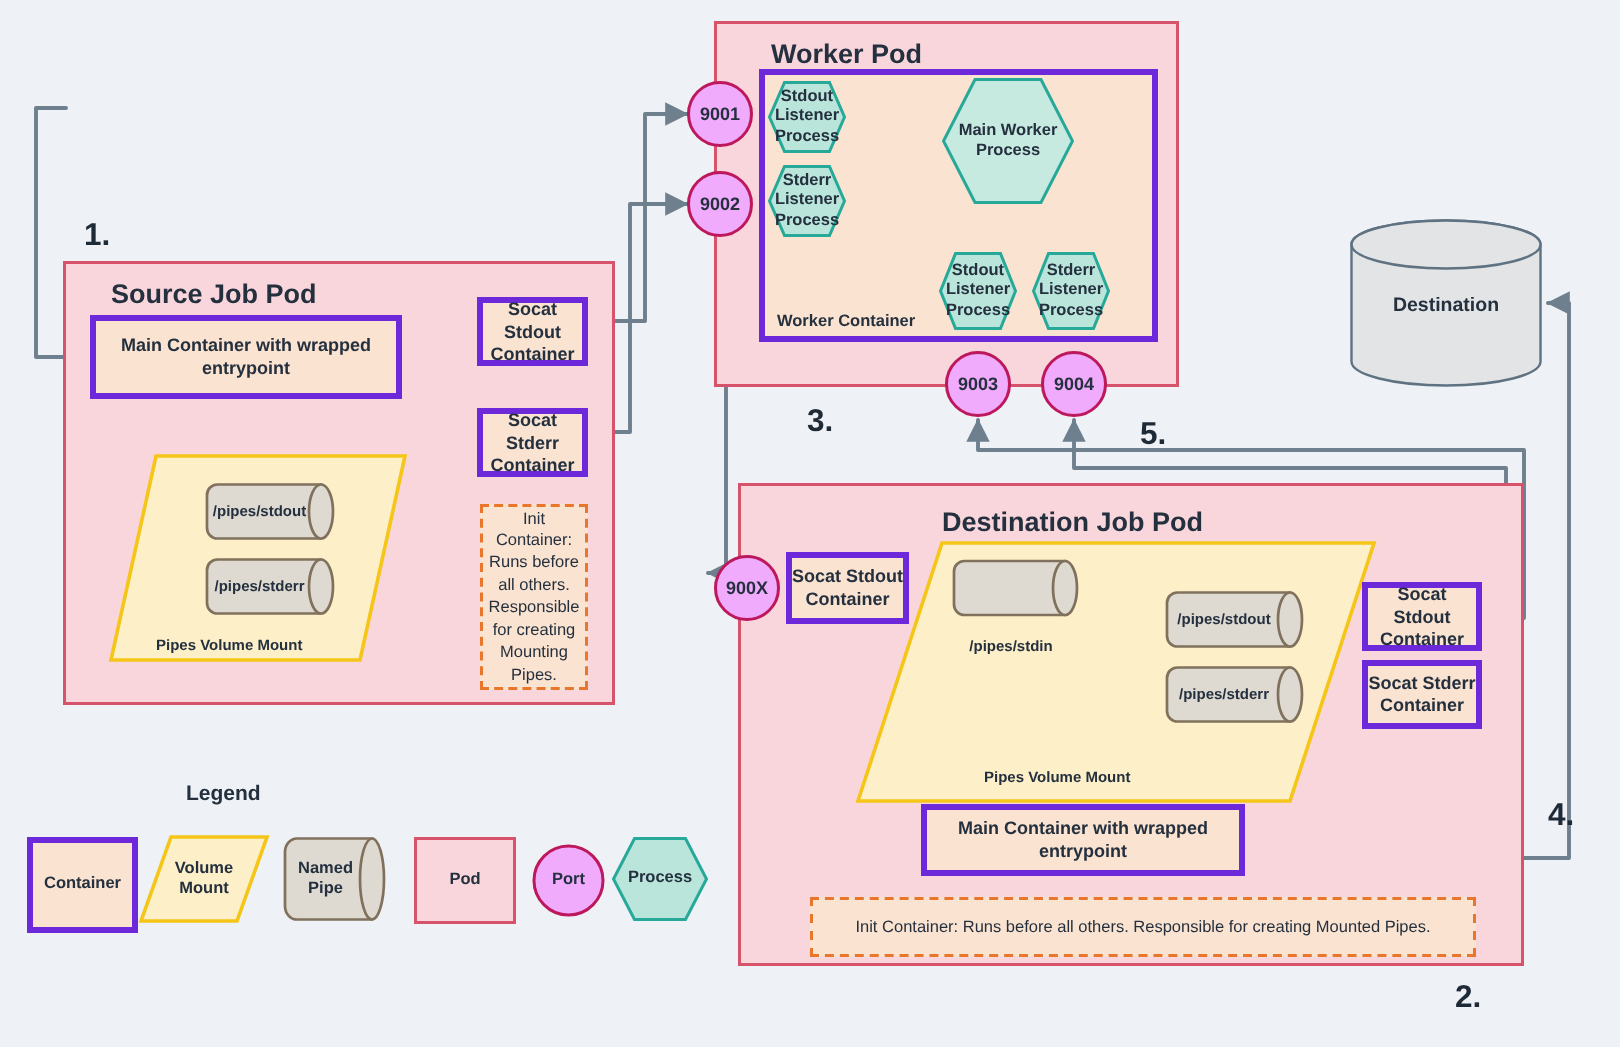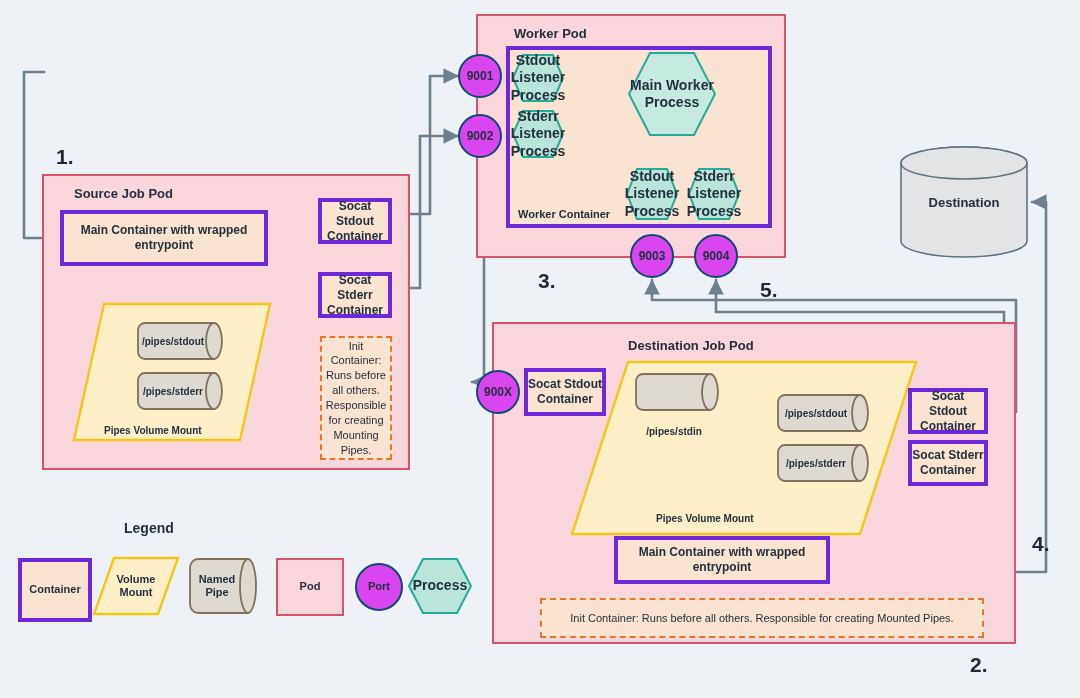--- a/index.html
+++ b/index.html
@@ -13,39 +13,39 @@
   }
   #canvas{position:absolute;left:0;top:0;width:1080px;height:698px;}
   svg.layer{position:absolute;left:0;top:0;width:1080px;height:698px;overflow:visible;}
   #edges{z-index:1;}
   .node{position:absolute;z-index:2;box-sizing:border-box;
         display:flex;align-items:center;justify-content:center;text-align:center;}
   .node .lbl{pointer-events:none;}
 
   
   .pod{background:#f9d6dc;border:2px solid #d6536b;z-index:1;}
-  .pod-title{position:absolute;z-index:3;font-weight:bold;font-size:13px;color:#25303f;}
+  .pod-title{position:absolute;z-index:3;font-weight:bold;font-size:18px;color:#25303f;}
 
   
   .container-box{background:#fae3d0;border:4px solid #6d28d9;font-weight:bold;
                  font-size:12px;color:#25303f;line-height:1.25;}
   .container-label{position:absolute;z-index:3;font-weight:bold;font-size:11px;color:#25303f;}
 
   
   .init-box{background:#fae3d0;border:2px dashed #e8772b;font-weight:normal;
             font-size:11px;color:#25303f;line-height:1.35;padding:4px 6px;}
 
   
-  .port{background:#d946ef;border:2px solid #0c4a6e;border-radius:50%;
+  .port{background:#f0abfc;border:2px solid #be185d;border-radius:50%;
         font-weight:bold;font-size:12px;color:#25303f;}
   .proc-outer{position:absolute;z-index:2;}
   .proc-outer svg{position:absolute;left:0;top:0;overflow:visible;}
   .proc-outer .ptext{position:absolute;left:0;top:0;width:100%;height:100%;
         display:flex;align-items:center;justify-content:center;text-align:center;
-        font-weight:bold;font-size:14px;color:#25303f;line-height:1.22;}
+        font-weight:bold;font-size:11px;color:#25303f;line-height:1.22;}
 
   
   .vol-outer{position:absolute;z-index:1;}
   .vol-outer svg{position:absolute;left:0;top:0;overflow:visible;}
   .vol-label{position:absolute;font-weight:bold;font-size:10px;color:#25303f;z-index:3;}
 
   
   .pipe-outer{position:absolute;z-index:2;}
   .pipe-outer svg{position:absolute;left:0;top:0;overflow:visible;}
   .pipe-outer .ptxt{position:absolute;top:0;height:100%;display:flex;

